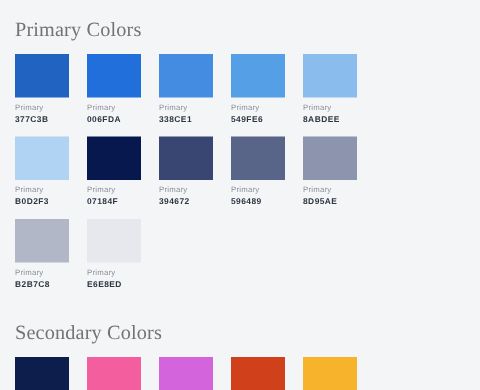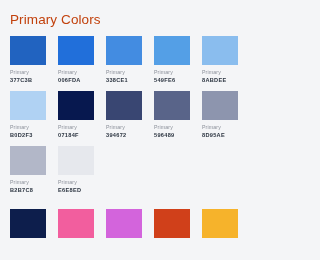--- a/index.html
+++ b/index.html
@@ -15,26 +15,27 @@
   }
   .page {
     width: 300px;
     height: 260px;
     box-sizing: border-box;
     padding: 10px 10px 0 10px;
     position: relative;
   }
   .section-title {
     font-size: 13.5px;
-    color: #c2410c;
+    color: #737373;
     font-weight: 400;
     letter-spacing: 0.1px;
     margin: 0;
     padding: 0;
     line-height: 16px;
+    font-family: Liberation Serif, serif;
   }
   .primary-title {
     padding-top: 2px;
   }
   .secondary-title {
     padding-top: 6px;
   }
   .swatch-grid {
     display: flex;
     flex-wrap: wrap;
@@ -163,20 +164,21 @@
           <span class="swatch-chip" style="background: rgb(230, 232, 237);"></span>
           <div class="swatch-meta">
             <div class="swatch-role">Primary</div>
             <div class="swatch-hex">E6E8ED</div>
           </div>
         </div>
       </div>
   </div>
 
   <div class="secondary-section">
+    <h2 class="section-title secondary-title">Secondary Colors</h2>
     <div class="swatch-grid">
         <div class="swatch-cell">
           <span class="swatch-chip" style="background: rgb(13, 30, 76);"></span>
         </div>
         <div class="swatch-cell">
           <span class="swatch-chip" style="background: rgb(242, 94, 158);"></span>
         </div>
         <div class="swatch-cell">
           <span class="swatch-chip" style="background: rgb(211, 100, 220);"></span>
         </div>

